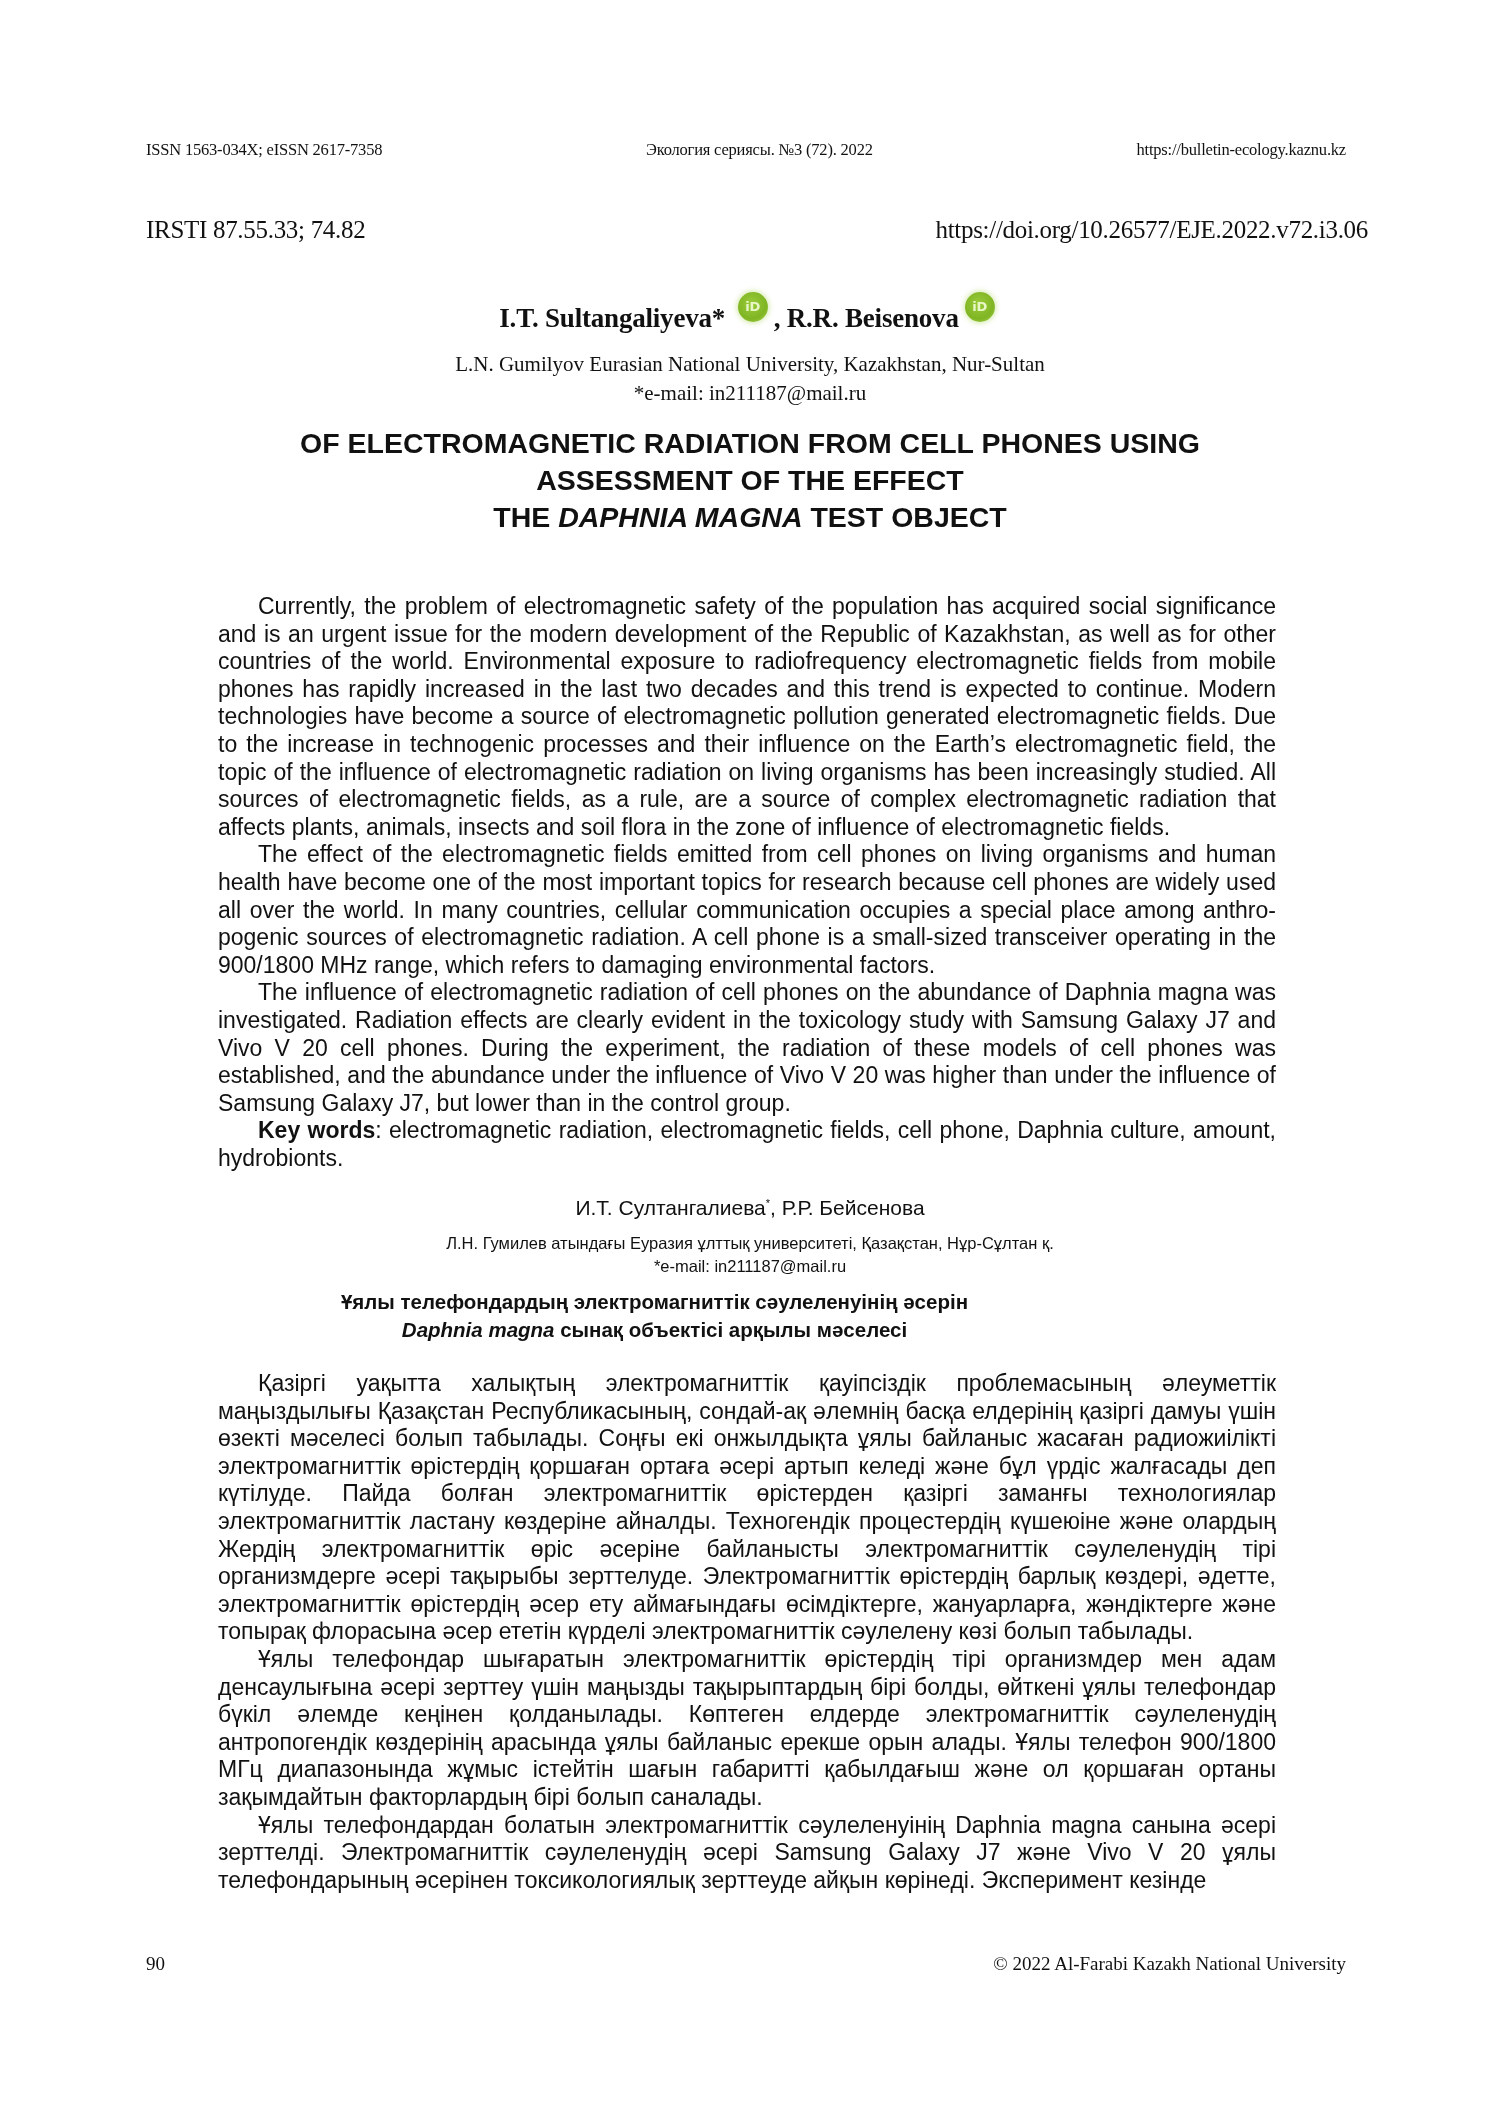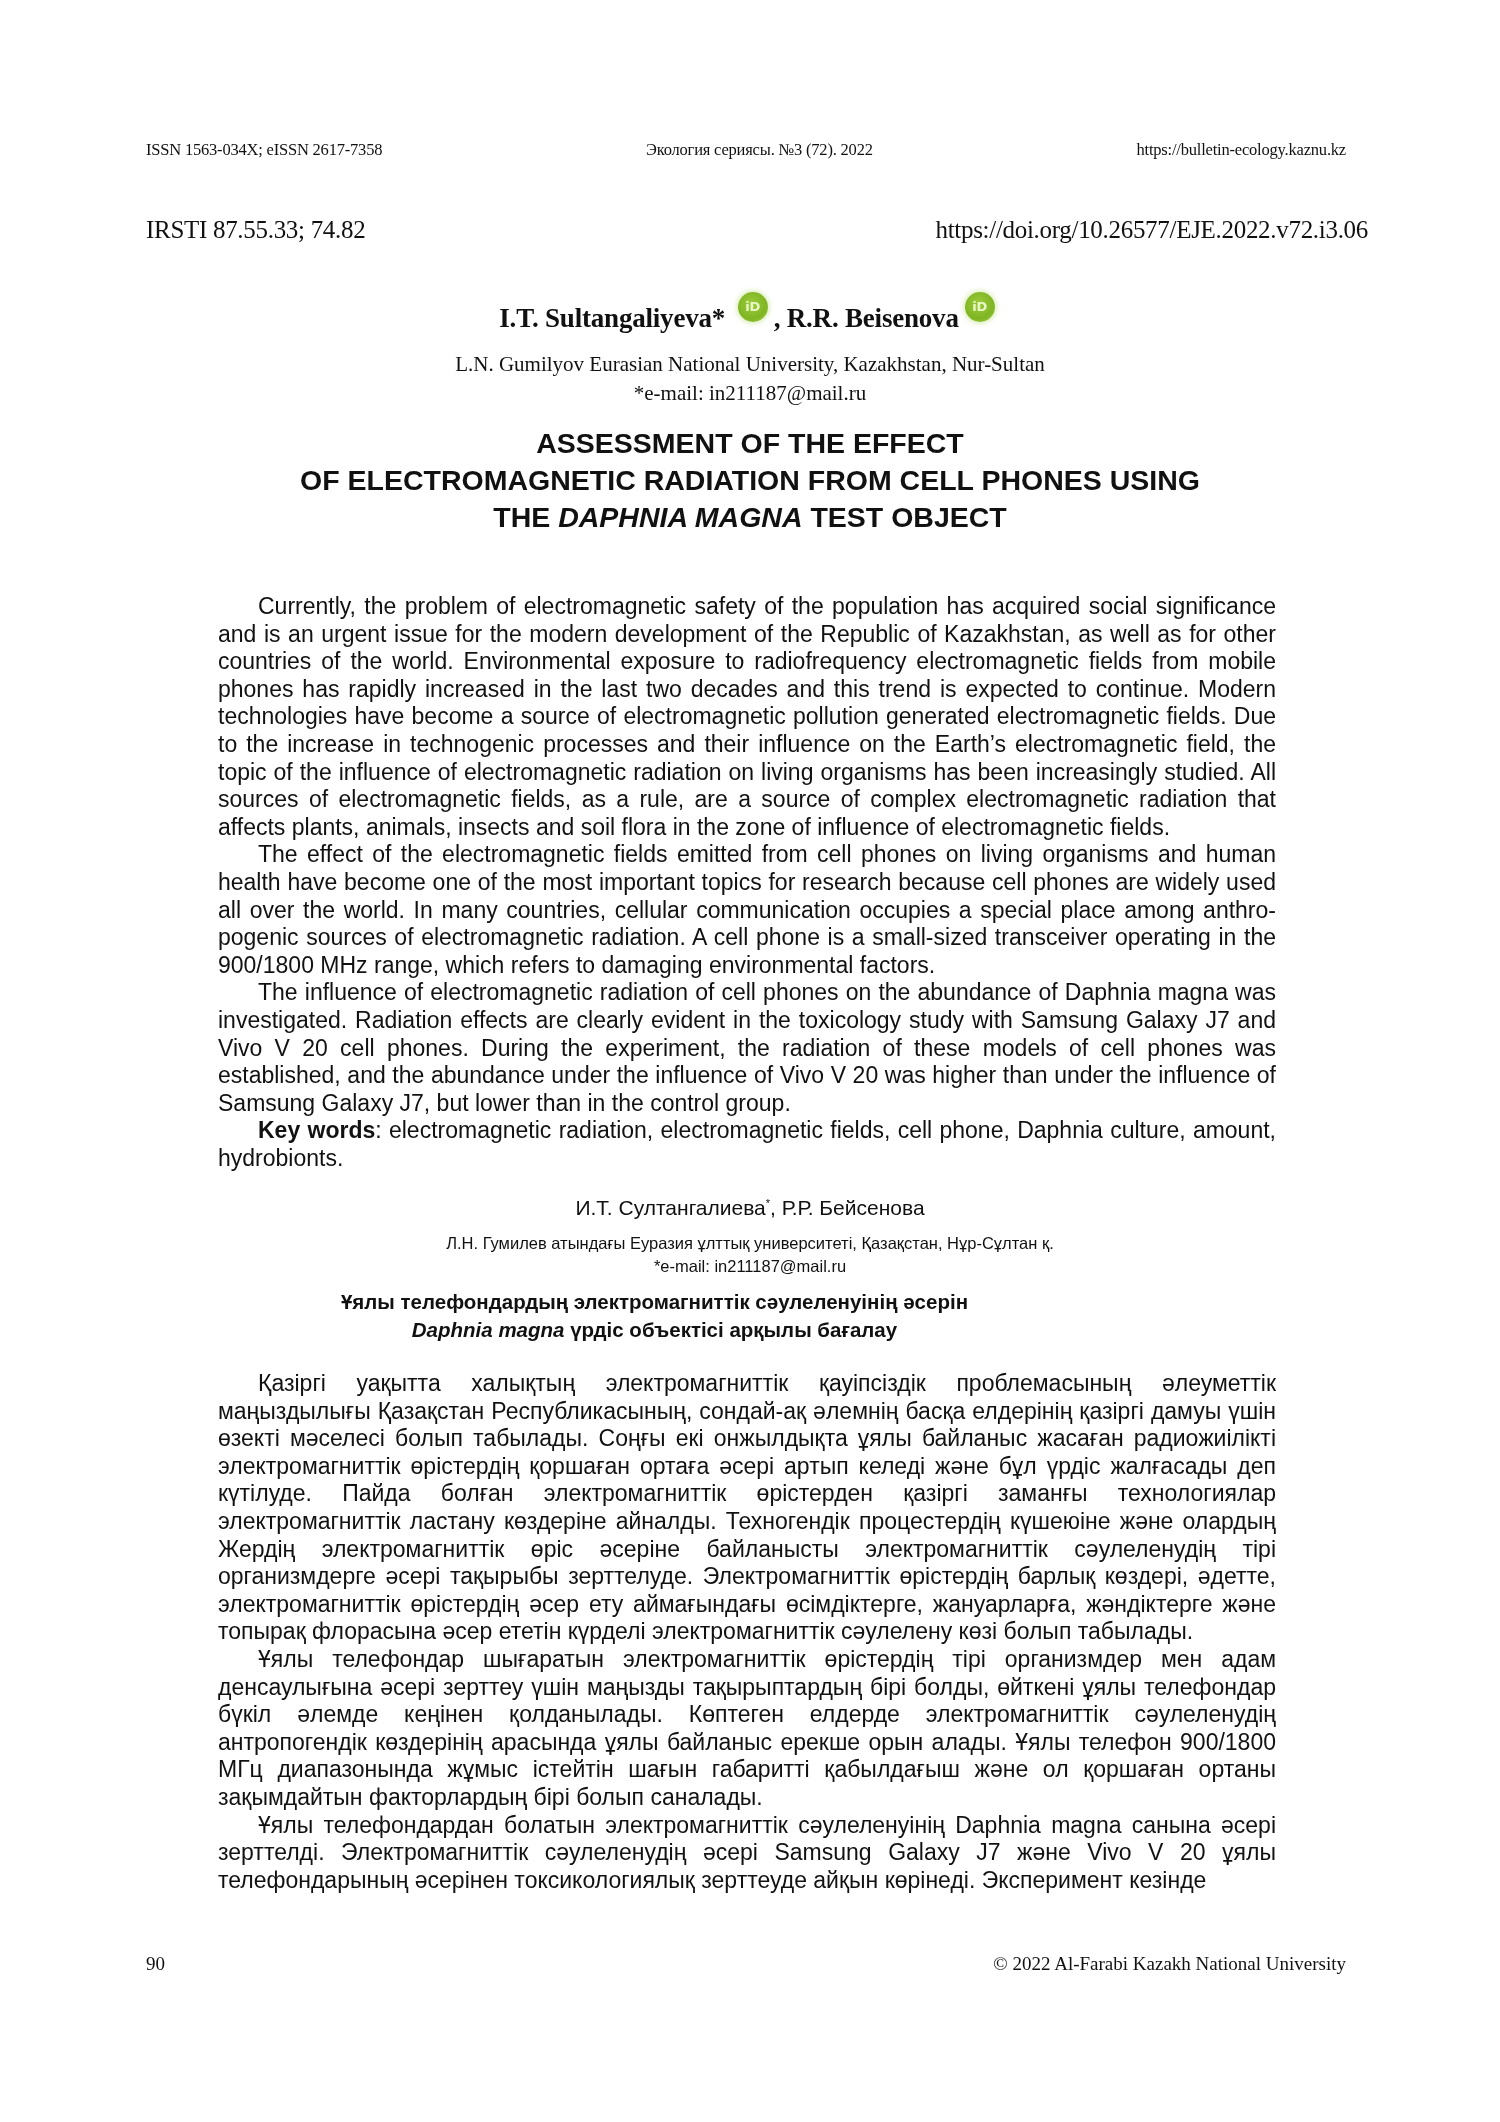--- a/index.html
+++ b/index.html
@@ -87,22 +87,22 @@
   <span>I.T. Sultangaliyeva*</span>
   <span class="orcid">iD</span><span>, R.R. Beisenova</span><span class="orcid">iD</span>
 </div>
 
 <div class="affil-en serif">
   <div>L.N. Gumilyov Eurasian National University, Kazakhstan, Nur-Sultan</div>
   <div>*e-mail: in211187@mail.ru</div>
 </div>
 
 <div class="title-en sans">
+  <div>OF ELECTROMAGNETIC RADIATION FROM CELL PHONES USING</div>
   <div>ASSESSMENT OF THE EFFECT</div>
-  <div>OF ELECTROMAGNETIC RADIATION FROM CELL PHONES USING</div>
   <div>
     <span>THE </span><i>DAPHNIA MAGNA</i><span> TEST OBJECT</span>
   </div>
 </div>
 
 <div id="abstract-en" class="body-block sans">
   <p>Currently, the problem of electromagnetic safety of the population has acquired social significance and is an urgent issue for the modern development of the Republic of Kazakhstan, as well as for other countries of the world. Environmental exposure to radiofrequency electromagnetic fields from mobile phones has rapidly increased in the last two decades and this trend is expected to continue. Modern technologies have become a source of electromagnetic pollution generated electromagnetic fields. Due to the increase in technogenic processes and their influence on the Earth’s electromagnetic field, the topic of the influence of electromagnetic radiation on living organisms has been increasingly studied. All sources of electromagnetic fields, as a rule, are a source of complex electromagnetic radiation that affects plants, animals, insects and soil flora in the zone of influence of electromagnetic fields.</p>
   <p>The effect of the electromagnetic fields emitted from cell phones on living organisms and human health have become one of the most important topics for research because cell phones are widely used all over the world. In many countries, cellular communication occupies a special place among anthro­pogenic sources of electromagnetic radiation. A cell phone is a small-sized transceiver operating in the 900/1800 MHz range, which refers to damaging environmental factors.</p>
   <p>The influence of electromagnetic radiation of cell phones on the abundance of Daphnia magna was investigated. Radiation effects are clearly evident in the toxicology study with Samsung Galaxy J7 and Vivo V 20 cell phones. During the experiment, the radiation of these models of cell phones was established, and the abundance under the influence of Vivo V 20 was higher than under the influence of Samsung Galaxy J7, but lower than in the control group.</p>
   <p class="kw"><b>Key words</b><span>: electromagnetic radiation, electromagnetic fields, cell phone, Daphnia culture, amount, hydrobionts.</span></p>
@@ -112,21 +112,21 @@
   <span>И.Т. Султангалиева</span><sup>*</sup><span>, Р.Р. Бейсенова</span>
 </div>
 
 <div class="affil-kz sans">
   <div>Л.Н. Гумилев атындағы Еуразия ұлттық университеті, Қазақстан, Нұр-Сұлтан қ.</div>
   <div>*e-mail: in211187@mail.ru</div>
 </div>
 
 <div class="title-kz sans">
   <div>Ұялы телефондардың электромагниттік сәулеленуінің әсерін</div>
-  <div><i>Daphnia magna</i><span> үрдіс объектісі арқылы бағалау</span></div>
+  <div><i>Daphnia magna</i><span> сынақ объектісі арқылы мәселесі</span></div>
 </div>
 
 <div id="abstract-kz" class="body-block sans">
   <p>Қазіргі уақытта халықтың электромагниттік қауіпсіздік проблемасының әлеуметтік маңыздылығы Қазақстан Республикасының, сондай-ақ әлемнің басқа елдерінің қазіргі дамуы үшін өзекті мәселесі болып табылады. Соңғы екі онжылдықта ұялы байланыс жасаған радиожиілікті электромагниттік өрістердің қоршаған ортаға әсері артып келеді және бұл үрдіс жалғасады деп күтілуде. Пайда болған электромагниттік өрістерден қазіргі заманғы технологиялар электромагниттік ластану көздеріне айналды. Техногендік процестердің күшеюіне және олардың Жердің электромагниттік өріс әсеріне байланысты электромагниттік сәулеленудің тірі организмдерге әсері тақырыбы зерттелуде. Электромагниттік өрістердің барлық көздері, әдетте, электромагниттік өрістердің әсер ету аймағындағы өсімдіктерге, жануарларға, жәндіктерге және топырақ флорасына әсер ететін күрделі электромагниттік сәулелену көзі болып табылады.</p>
   <p>Ұялы телефондар шығаратын электромагниттік өрістердің тірі организмдер мен адам денсаулығына әсері зерттеу үшін маңызды тақырыптардың бірі болды, өйткені ұялы телефондар бүкіл әлемде кеңінен қолданылады. Көптеген елдерде электромагниттік сәулеленудің антропогендік көздерінің арасында ұялы байланыс ерекше орын алады. Ұялы телефон 900/1800 МГц диапазонында жұмыс істейтін шағын габаритті қабылдағыш және ол қоршаған ортаны зақымдайтын факторлардың бірі болып саналады.</p>
   <p>Ұялы телефондардан болатын электромагниттік сәулеленуінің Daphnia magna санына әсері зерттелді. Электромагниттік сәулеленудің әсері Samsung Galaxy J7 және Vivo V 20 ұялы телефондарының әсерінен токсикологиялық зерттеуде айқын көрінеді. Эксперимент кезінде</p>
 </div>
 
 <div class="footer serif">
   <span>90</span>

